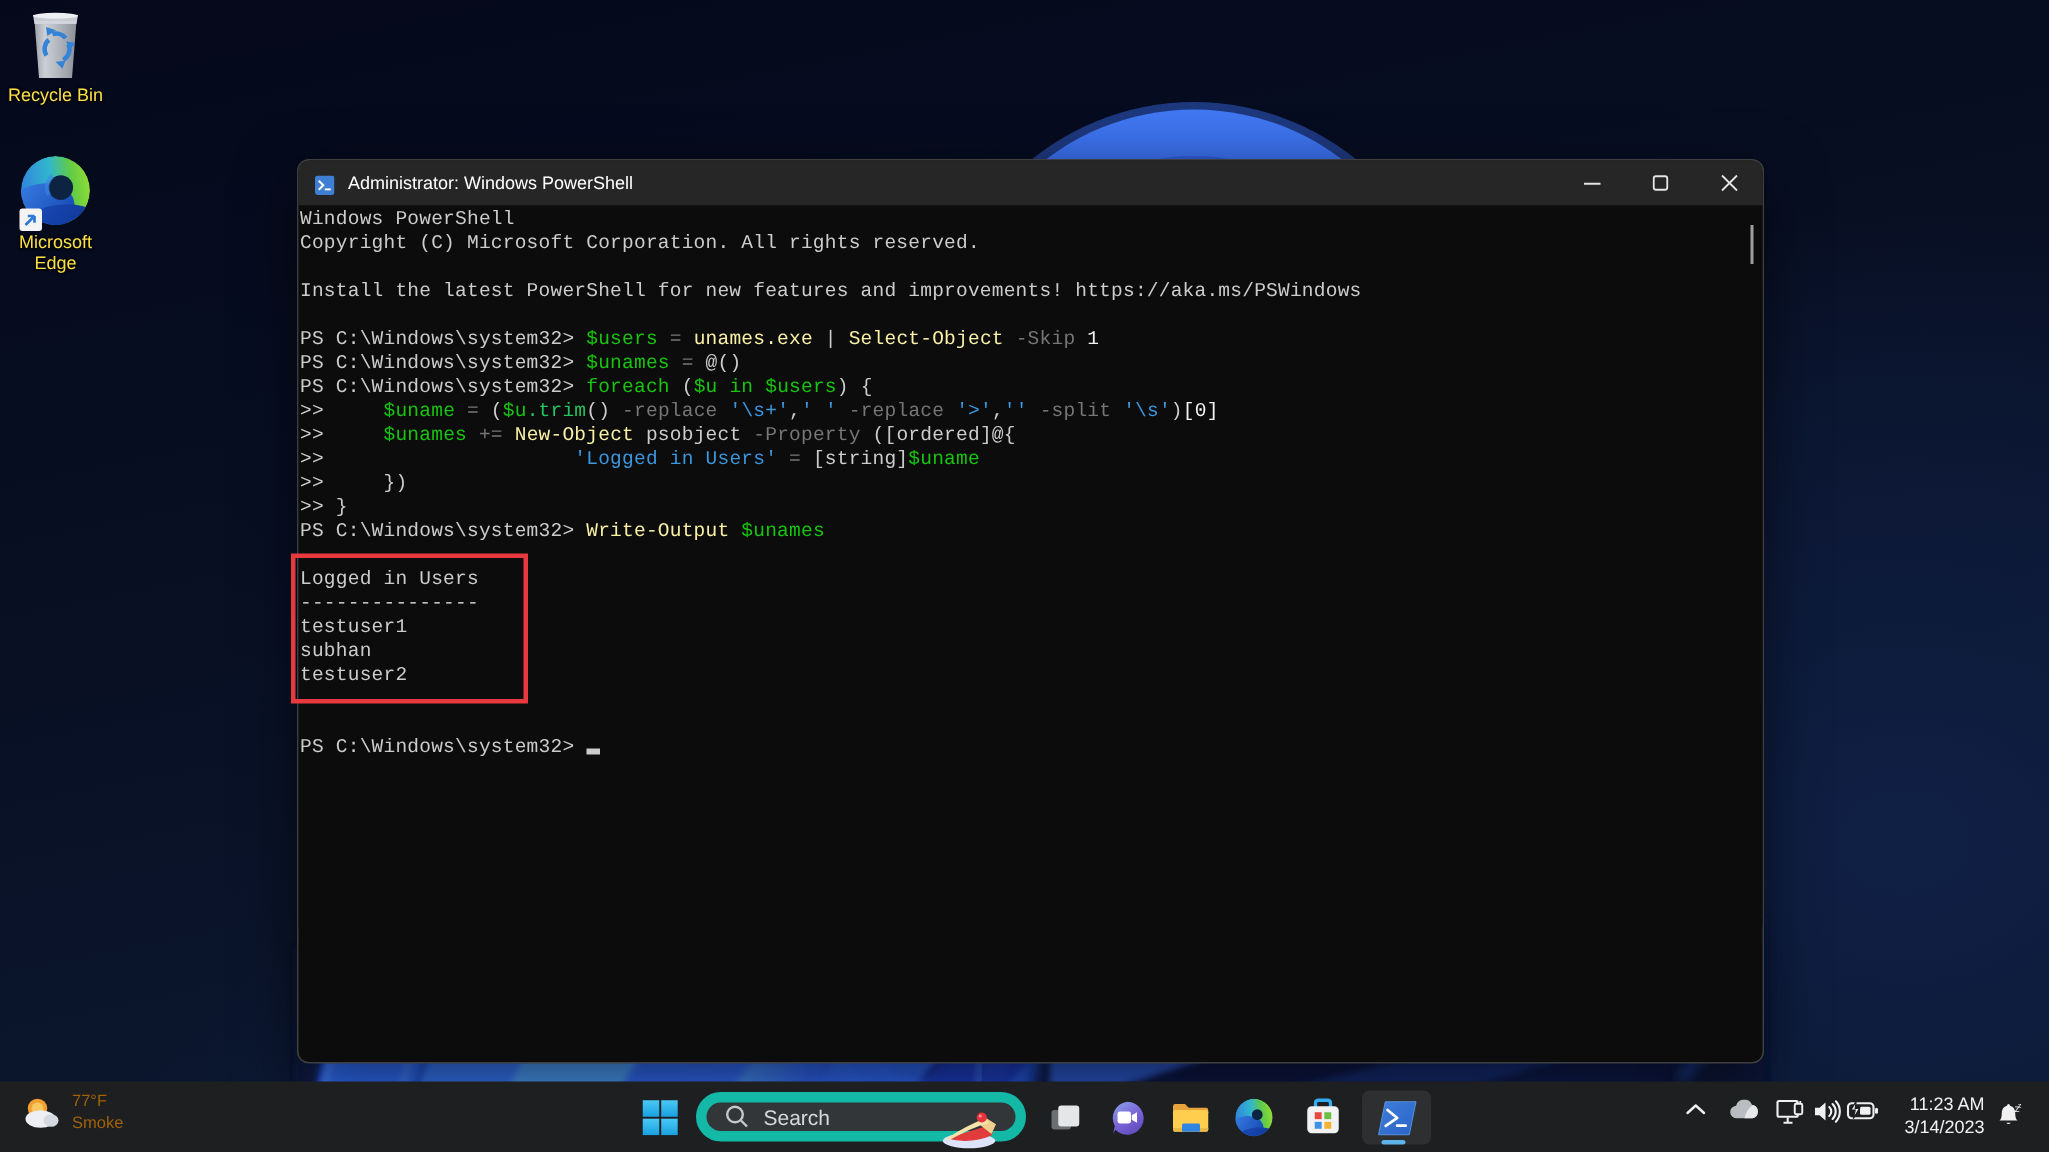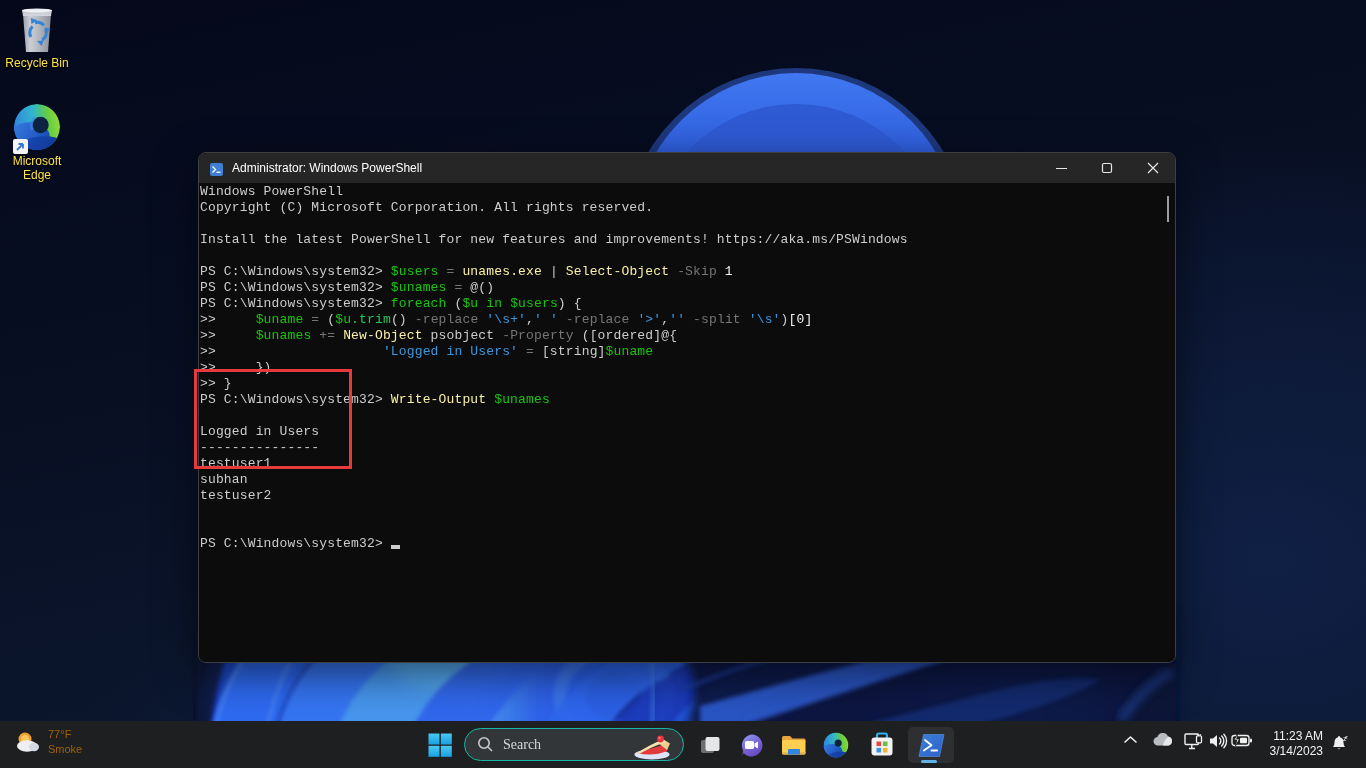--- a/index.html
+++ b/index.html
@@ -1,39 +1,39 @@
 <!DOCTYPE html>
 <html><head><meta charset="utf-8">
 <style>
 * { margin:0; padding:0; box-sizing:border-box; }
 html,body { width:1366px; height:768px; overflow:hidden; background:#070D1F; font-family:"Liberation Sans", sans-serif; }
 #screen { position:absolute; left:0; top:0; width:1366px; height:768px; }
 #wall { position:absolute; left:0; top:0; }
 .dicon { position:absolute; text-align:center; color:#fde047; font-size:12px; text-shadow:0 1px 2px #000, 0 0 2px #000; }
 
-#win { position:absolute; left:198px; top:106px; width:978px; height:511px; background:#0C0C0C; border:1px solid #3f3f3f; border-radius:8px; overflow:hidden; box-shadow:0 12px 40px rgba(0,0,0,0.55);margin-top:46px; }
+#win { position:absolute; left:198px; top:106px; width:978px; height:603px; background:#0C0C0C; border:1px solid #3f3f3f; border-radius:8px; overflow:hidden; box-shadow:0 12px 40px rgba(0,0,0,0.55); }
 #titlebar { position:absolute; left:0; top:0; width:100%; height:30px; background:#262626; }
 #title-text { position:absolute; left:33px; top:8px; font-size:12px; color:#ffffff; }
 #term { position:absolute; left:0; top:30px; width:978px; height:481px; background:#0C0C0C; }
 #termtext { position:absolute; left:1px; top:1px; font-family:"Liberation Mono", monospace; font-size:13px; letter-spacing:0.15px; line-height:16px; white-space:pre; color:#CCCCCC; }
 .v { color:#16C60C; } 
 .c { color:#F9F1A5; } 
 .p { color:#767676; } 
 .s { color:#3A96DD; } 
 .n { color:#F2F2F2; } 
 .w { color:#22c55e; }
 #redbox { position:absolute; left:194px; top:369px; width:158px; height:100px; border:3px solid #E8393F; z-index:5; }
 #cursor { display:inline-block; width:9px; height:4px; background:#CCCCCC; vertical-align:-2px;}
 #scrollthumb { position:absolute; right:8px; top:13px; width:2px; height:26px; background:#9d9d9d; }
 
 #taskbar { position:absolute; left:0; top:721px; width:1366px; height:47px; background:#1d1f20; }
 .tbicon { position:absolute; top:727px; width:40px; height:36px; display:flex; align-items:center; justify-content:center; border-radius:5px; }
 #weather { position:absolute; left:14px; top:727px; display:flex; align-items:center; }
 #weather .wtxt { margin-left:8px; color:#a16207; font-size:11px; line-height:15px; }
-#searchpill { position:absolute; left:464px; top:728px; width:220px; height:33px; border-radius:17px; background:#333638; border:1px solid #14b8a6; display:flex; align-items:center;font-family:Liberation Serif, serif; }
+#searchpill { position:absolute; left:464px; top:728px; width:220px; height:33px; border-radius:17px; background:#333638; border:7px solid #14b8a6; display:flex; align-items:center; }
 #searchpill .stxt { color:#d8d8d8; font-size:14px; margin-left:9px; }
 .trayico { position:absolute; top:733px; }
 #clock { position:absolute; right:43px; top:729px; text-align:right; color:#f2f2f2; font-size:12px; line-height:15px; }
 </style></head>
 <body>
 <div id="screen">
 <svg id="wall" width="1366" height="768" viewBox="0 0 1366 768">
 <defs>
 <linearGradient id="bgv" x1="0" y1="0" x2="0.35" y2="1">
 <stop offset="0" stop-color="#04081A"></stop>

